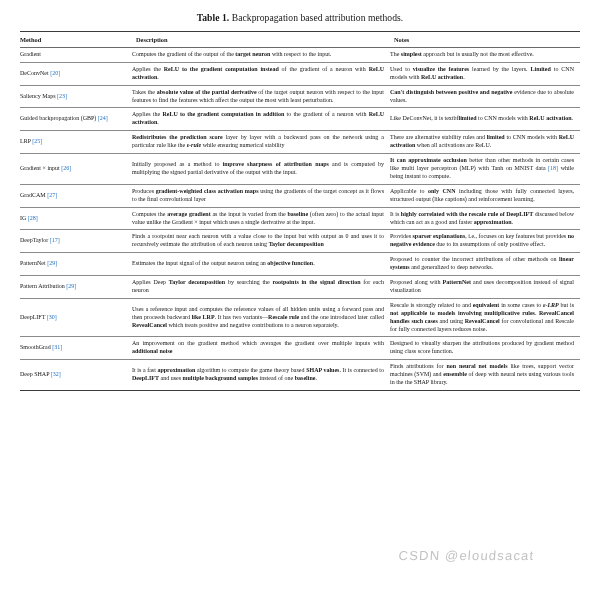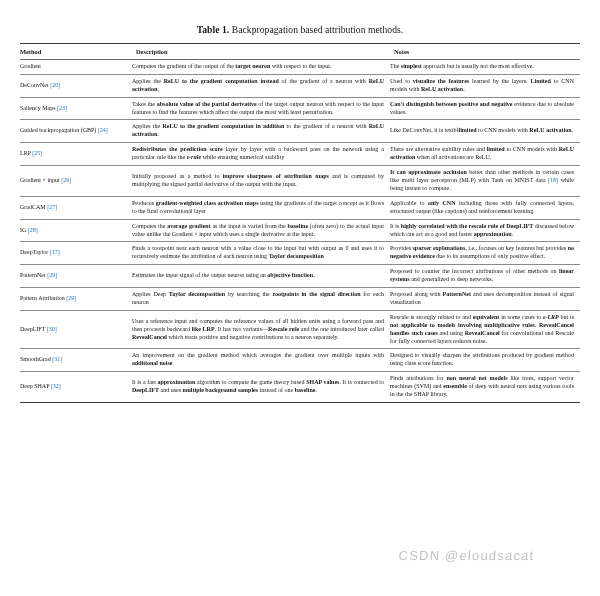--- a/index.html
+++ b/index.html
@@ -14,21 +14,21 @@
     color: #161616;
     overflow: hidden;
     position: relative;
   }
 
   .page {
     width: 600px;
     height: 472px;
     position: relative;
     box-sizing: border-box;
-    padding: 16px;
+    padding: 4px;
   }
 
   .caption {
     text-align: center;
     font-size: 9.6px;
     line-height: 12px;
     padding: 8px 40px 7px 40px;
     letter-spacing: 0.05px;
   }
   .caption .cap-label {

